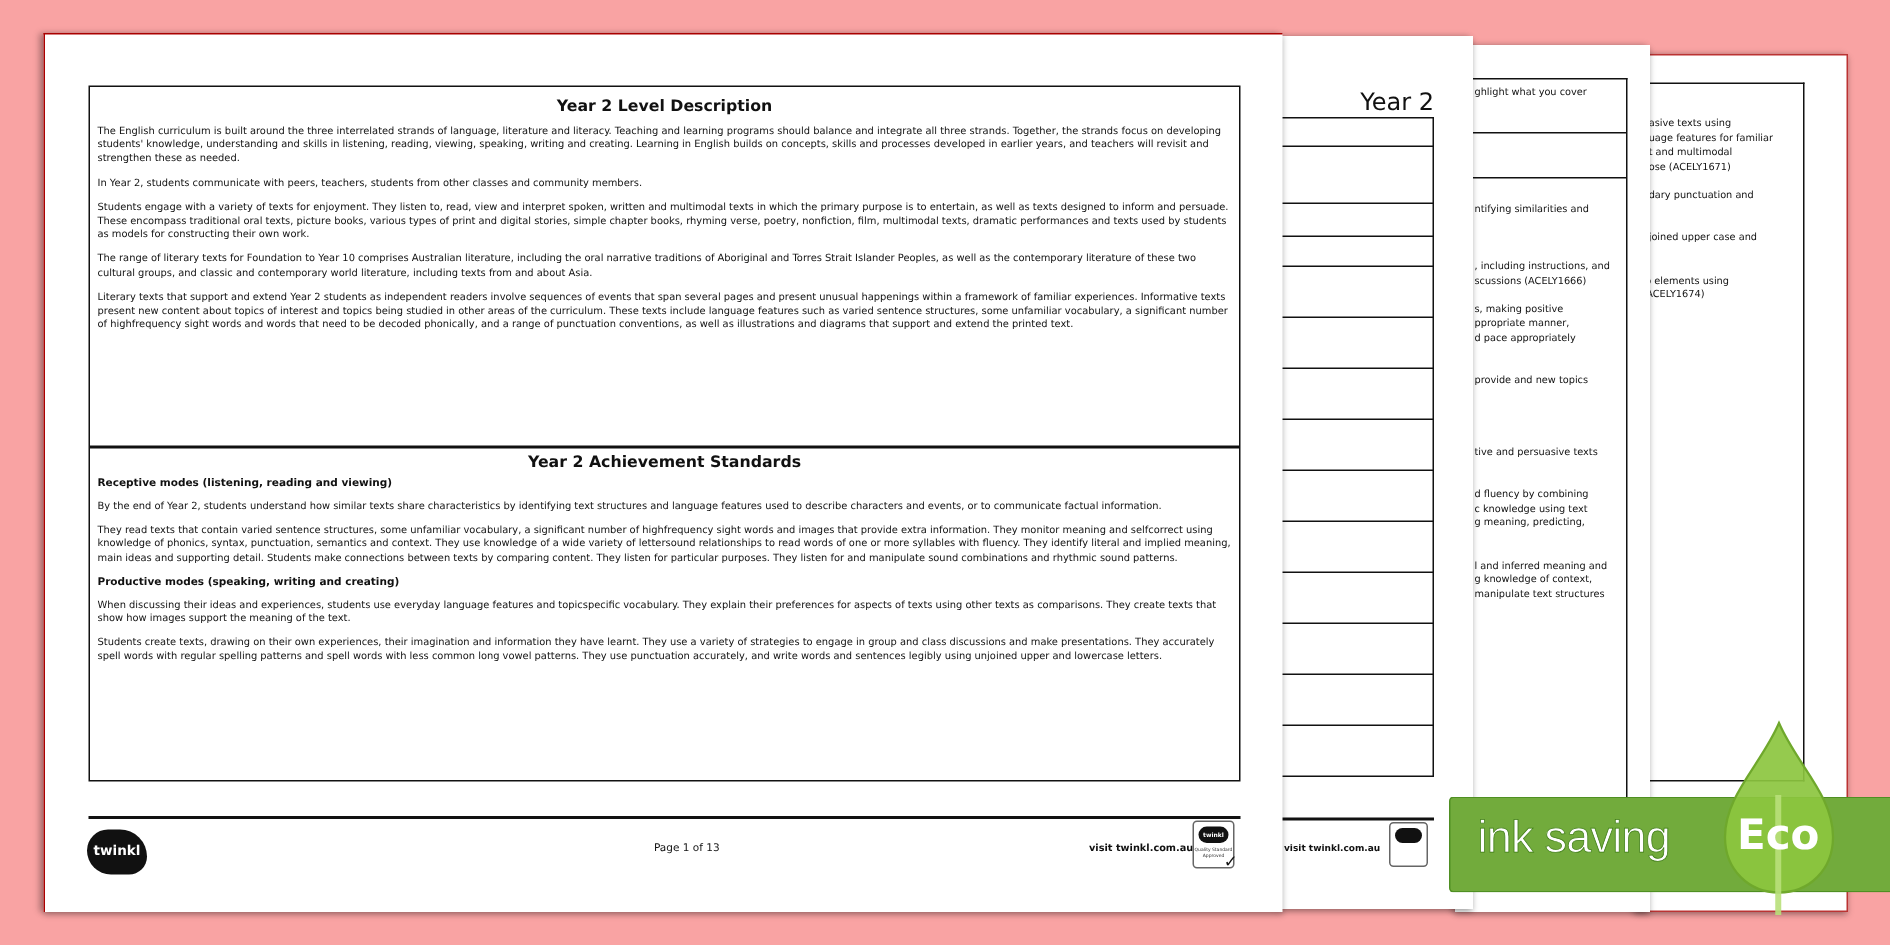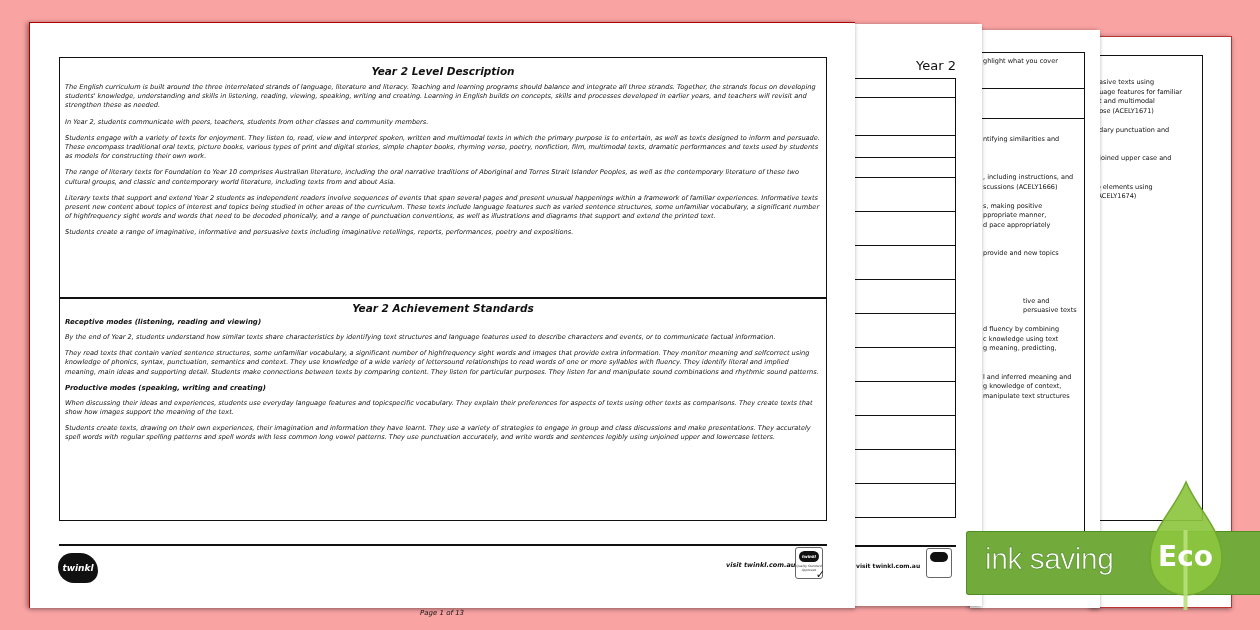--- a/index.html
+++ b/index.html
@@ -3,41 +3,41 @@
 <meta charset="utf-8">
 <style>
   * { box-sizing: border-box; margin: 0; padding: 0; }
   html, body { width: 1260px; height: 630px; overflow: hidden; }
   body { background: #f9a3a3; font-family: "DejaVu Sans", sans-serif; position: relative; }
 
   .page { position: absolute; background: #fff; box-shadow: -3px 0 4px rgba(0,0,0,0.25), 0 2px 4px rgba(0,0,0,0.25); }
   #page4 { left: 1090px; top: 36px; width: 142px; height: 572px; border: 1px solid #b33; }
   #page3 { left: 970px; top: 30px; width: 130px; height: 578px; }
   #page2 { left: 852px; top: 24px; width: 130px; height: 582px; }
-  #page1 { left: 29px; top: 22px; width: 826px; height: 586px; border-top: 1px solid #a00; border-left: 1px solid #a00; font-style: italic; }
+  #page1 { left: 29px; top: 22px; width: 826px; height: 586px; border-top: 1px solid #a00; border-left: 1px solid #a00; }
 
   
   .box { position: absolute; left: 29px; border: 1.5px solid #111; background: #fff; }
   #box-desc { top: 34px; width: 768px; height: 241px; }
   #box-ach { top: 275px; width: 768px; height: 223px; border-top: 1.5px solid #111; }
   .box-title { text-align: center; font-weight: bold; font-size: 10.5px; color: #111; margin: 7px 0 6px; }
   .para { font-size: 6.6px; line-height: 9.2px; color: #111; padding: 0 5px; margin-bottom: 7px; }
   .subhead { font-size: 7px; font-weight: bold; color: #111; padding: 0 5px; margin-bottom: 7px; }
 
   .footer-line { position: absolute; left: 29px; top: 521px; width: 768px; height: 2px; background: #111; }
   .logo { position: absolute; left: 28px; top: 530px; width: 40px; height: 30px; background: #111; border-radius: 14px 18px 12px 16px; color: #fff; font-size: 9px; font-weight: bold; display: flex; align-items: center; justify-content: center; }
-  .page-num { position: absolute; left: 390px; top: 538px; font-size: 7px; color: #111; margin-top: 48px; }
+  .page-num { position: absolute; left: 406px; top: 538px; font-size: 7px; color: #111; }
   .visit { position: absolute; left: 696px; top: 538px; font-size: 6.5px; font-weight: bold; color: #111; }
   .badge { position: absolute; left: 765px; top: 524px; width: 28px; height: 32px; border: 1px solid #666; border-radius: 3px; background: #fff; display: flex; flex-direction: column; align-items: center; }
   .badge .cloud { width: 20px; height: 11px; background: #111; border-radius: 6px; margin-top: 3px; color: #fff; font-size: 4px; text-align: center; line-height: 11px; font-weight: bold; }
   .badge .txt { font-size: 3px; color: #333; margin-top: 2px; text-align: center; line-height: 4px; }
   .badge .tick { position: absolute; right: -3px; bottom: -3px; font-size: 11px; color: #111; }
 
   
-  .p2-title { position: absolute; right: 26px; top: 34px; font-size: 13px; color: #111; }
+  .p2-title { position: absolute; right: 26px; top: 34px; font-size: 16px; color: #111; }
   .p2-grid { position: absolute; left: 0; top: 54px; width: 104px; }
   .p2-row { border: 1.3px solid #111; border-left: none; border-top: none; width: 104px; }
   .p2-row:first-child { border-top: 1.3px solid #111; }
   .p2-footline { position: absolute; left: 0; top: 521px; width: 104px; height: 2px; background: #111; }
   .p2-visit { position: absolute; left: 4px; top: 538px; font-size: 6px; font-weight: bold; color: #111; }
   .p2-badge { position: absolute; left: 74px; top: 524px; width: 26px; height: 30px; border: 1px solid #666; border-radius: 3px; background: #fff; }
   .p2-badge .cloud { width: 18px; height: 10px; background: #111; border-radius: 5px; margin: 3px auto 0; }
 
   
   .p3-box { position: absolute; left: 10px; top: 22px; width: 105px; height: 502px; border: 1.3px solid #111; border-left: none; }
@@ -93,21 +93,21 @@
         <div class="p3-line" style="height: 9.5px;">s, making positive</div>
         <div class="p3-line" style="height: 9.5px;">ppropriate manner,</div>
         <div class="p3-line" style="height: 9.5px;">d pace   appropriately</div>
         <div class="p3-line" style="height: 9.5px;"></div>
         <div class="p3-line" style="height: 9.5px;"></div>
         <div class="p3-line" style="height: 9.5px;">provide and new topics</div>
         <div class="p3-line" style="height: 9.5px;"></div>
         <div class="p3-line" style="height: 9.5px;"></div>
         <div class="p3-line" style="height: 9.5px;"></div>
         <div class="p3-line" style="height: 9.5px;"></div>
-        <div class="p3-line" style="height: 9.5px; margin-left: 40px;">tive and persuasive texts</div>
+        <div class="p3-line" style="height: 9.5px;">tive and persuasive texts</div>
         <div class="p3-line" style="height: 9.5px;"></div>
         <div class="p3-line" style="height: 9.5px;"></div>
         <div class="p3-line" style="height: 9.5px;">d fluency by combining</div>
         <div class="p3-line" style="height: 9.5px;">c knowledge using text</div>
         <div class="p3-line" style="height: 9.5px;">g meaning, predicting,</div>
         <div class="p3-line" style="height: 9.5px;"></div>
         <div class="p3-line" style="height: 9.5px;"></div>
         <div class="p3-line" style="height: 9.5px;">l and inferred meaning and</div>
         <div class="p3-line" style="height: 9.5px;">g knowledge of context,</div>
         <div class="p3-line" style="height: 9.5px;">manipulate text structures</div>
@@ -141,21 +141,20 @@
 </div>
 
 <div class="page" id="page1">
   <div class="box" id="box-desc">
     <div class="box-title">Year 2 Level Description</div>
     <p class="para">The English curriculum is built around the three interrelated strands of language, literature and literacy. Teaching and learning programs should balance and integrate all three strands. Together, the strands focus on developing students' knowledge, understanding and skills in listening, reading, viewing, speaking, writing and creating. Learning in English builds on concepts, skills and processes developed in earlier years, and teachers will revisit and strengthen these as needed.</p>
     <p class="para">In Year 2, students communicate with peers, teachers, students from other classes and community members.</p>
     <p class="para">Students engage with a variety of texts for enjoyment. They listen to, read, view and interpret spoken, written and multimodal texts in which the primary purpose is to entertain, as well as texts designed to inform and persuade. These encompass traditional oral texts, picture books, various types of print and digital stories, simple chapter books, rhyming verse, poetry, nonfiction, film, multimodal texts, dramatic performances and texts used by students as models for constructing their own work.</p>
     <p class="para">The range of literary texts for Foundation to Year 10 comprises Australian literature, including the oral narrative traditions of Aboriginal and Torres Strait Islander Peoples, as well as the contemporary literature of these two cultural groups, and classic and contemporary world literature, including texts from and about Asia.</p>
     <p class="para">Literary texts that support and extend Year 2 students as independent readers involve sequences of events that span several pages and present unusual happenings within a framework of familiar experiences. Informative texts present new content about topics of interest and topics being studied in other areas of the curriculum. These texts include language features such as varied sentence structures, some unfamiliar vocabulary, a significant number of highfrequency sight words and words that need to be decoded phonically, and a range of punctuation conventions, as well as illustrations and diagrams that support and extend the printed text.</p>
-    <p class="para">Students create a range of imaginative, informative and persuasive texts including imaginative retellings, reports, performances, poetry and expositions.</p>
   </div>
   <div class="box" id="box-ach">
     <div class="box-title" style="margin:3px 0 4px">Year 2 Achievement Standards</div>
     <div class="subhead">Receptive modes (listening, reading and viewing)</div>
     <p class="para">By the end of Year 2, students understand how similar texts share characteristics by identifying text structures and language features used to describe characters and events, or to communicate factual information.</p>
     <p class="para">They read texts that contain varied sentence structures, some unfamiliar vocabulary, a significant number of highfrequency sight words and images that provide extra information. They monitor meaning and selfcorrect using knowledge of phonics, syntax, punctuation, semantics and context. They use knowledge of a wide variety of lettersound relationships to read words of one or more syllables with fluency. They identify literal and implied meaning, main ideas and supporting detail. Students make connections between texts   by comparing content. They listen for particular purposes. They listen for and manipulate sound combinations and rhythmic sound patterns.</p>
     <div class="subhead">Productive modes (speaking, writing and creating)</div>
     <p class="para">When discussing their ideas and experiences, students use everyday language features and topicspecific vocabulary. They explain their preferences for aspects of texts using other texts as comparisons. They create texts that show how images support the meaning of the text.</p>
     <p class="para">Students create texts, drawing on their own experiences, their imagination and information they have learnt. They use a variety of strategies to engage in group and class discussions and make presentations. They accurately spell words with regular spelling patterns and spell words with less common long vowel patterns. They use punctuation accurately, and write words and sentences legibly using unjoined upper and lowercase letters.</p>
   </div>

